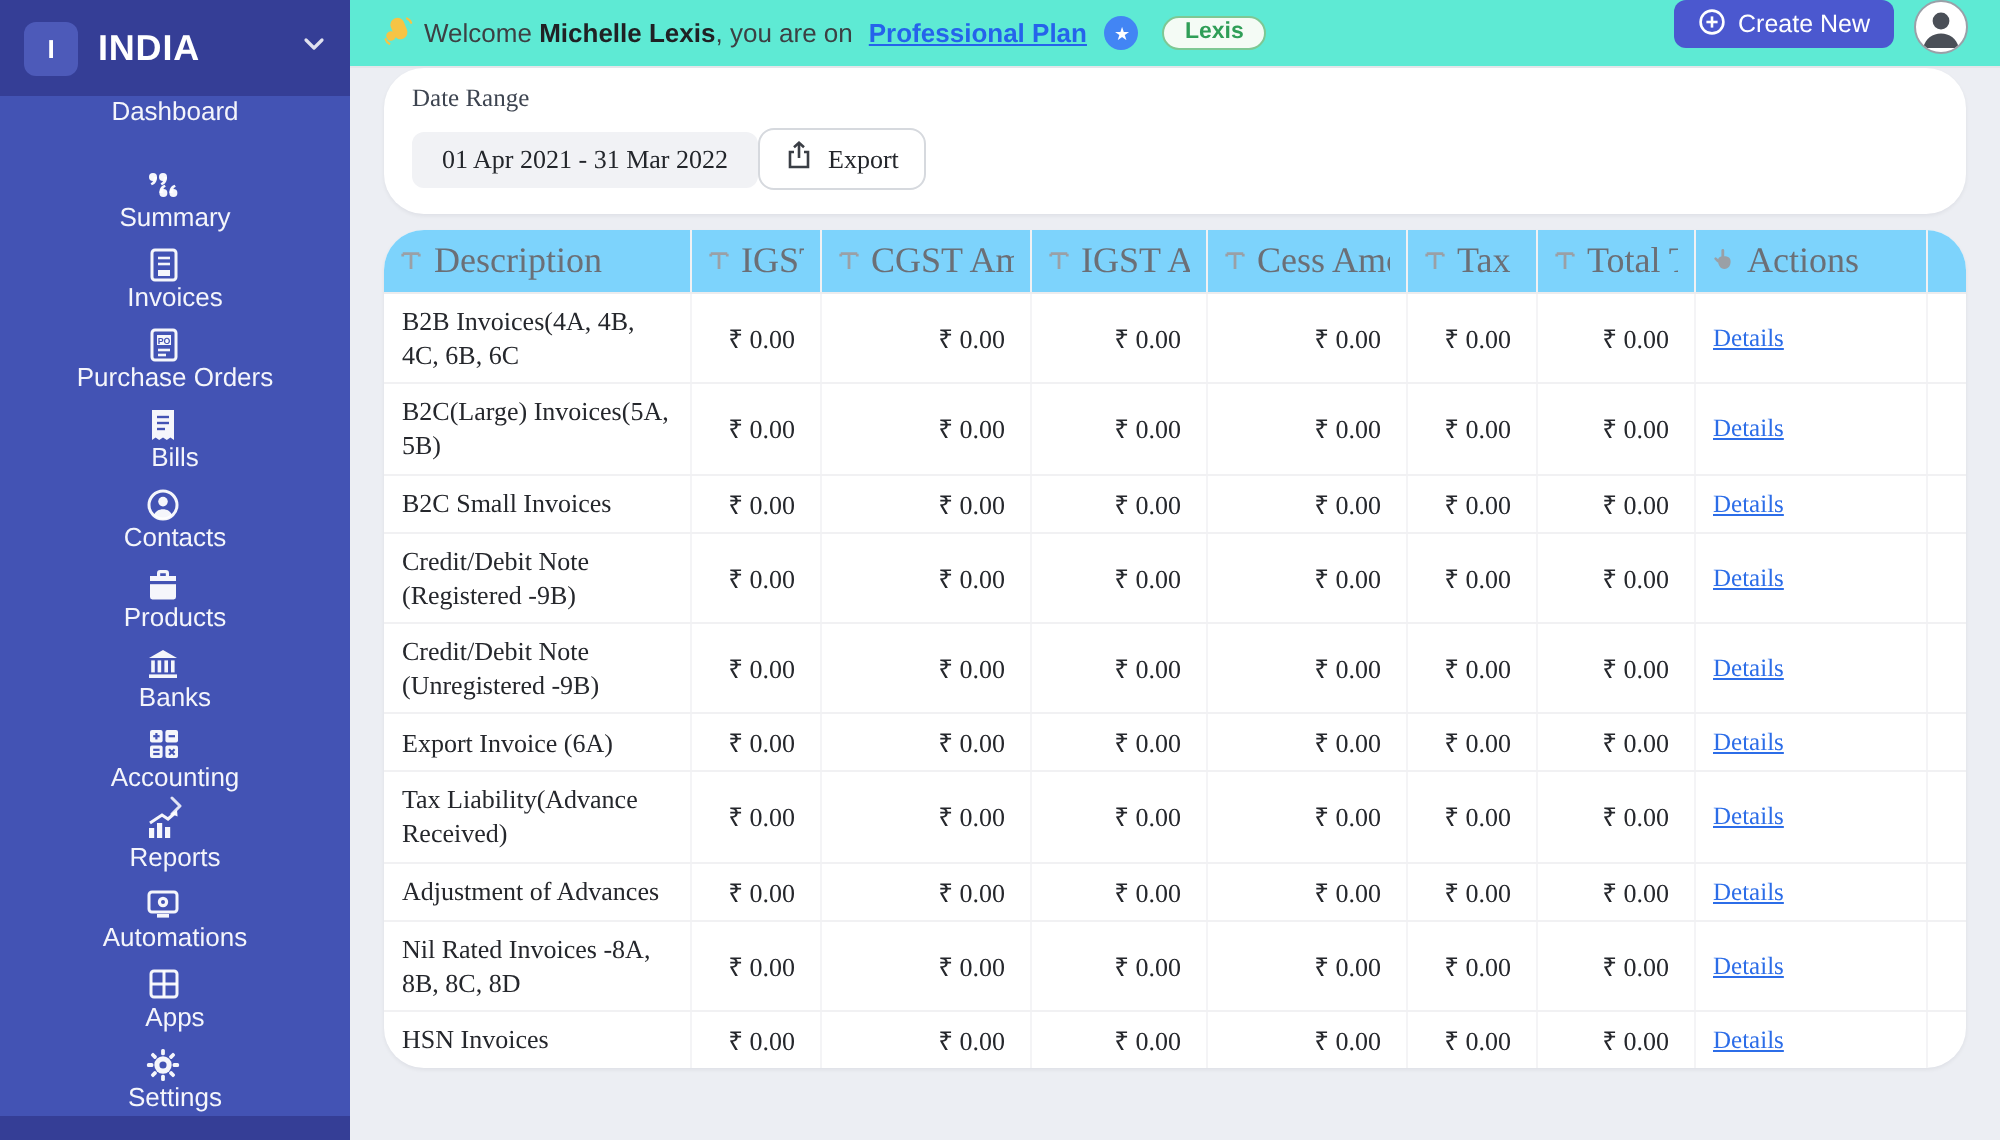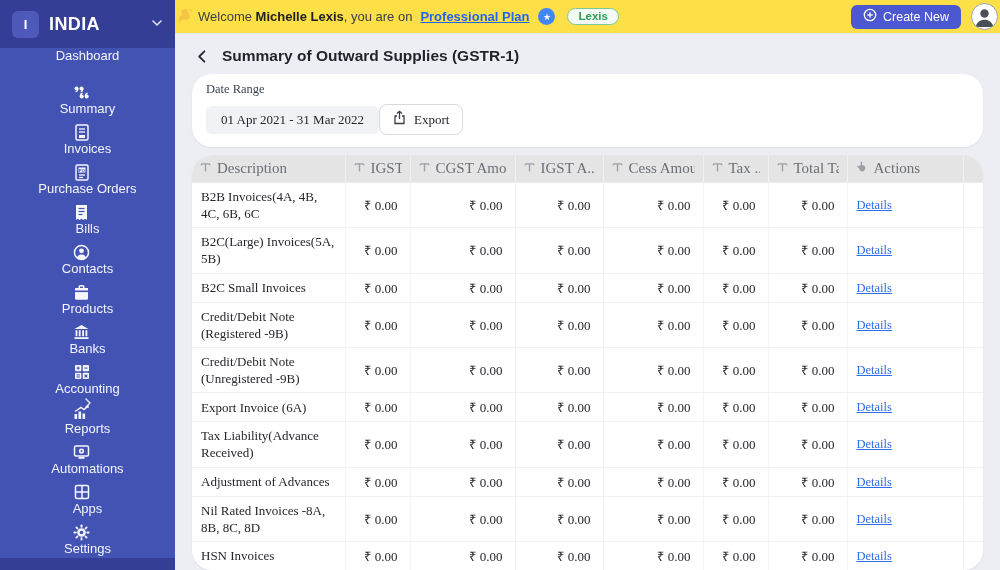--- a/index.html
+++ b/index.html
@@ -14,21 +14,21 @@
   .sb-header{position:absolute;top:0;left:0;right:0;height:48px;background:#353e96;display:flex;align-items:center;padding:0 12px;z-index:2;}
   .logo-box{width:27px;height:27px;border-radius:6px;background:#4d5ab9;color:#fff;font-weight:700;font-size:13px;display:flex;align-items:center;justify-content:center;flex:none;}
   .brand{color:#fff;font-weight:700;font-size:18px;margin-left:10px;letter-spacing:.4px;flex:1;}
   .sb-nav{position:absolute;top:48px;bottom:12px;left:0;right:0;overflow:hidden;}
   .nav-item{height:40px;display:flex;align-items:center;padding:0 14px;color:rgba(255,255,255,.94);font-size:13px;cursor:pointer;flex-direction:column;}
   .nav-item:first-child{margin-top:-18px;margin-bottom:13px;}
   .nav-icon{width:18px;height:18px;margin-right:12px;display:flex;align-items:center;justify-content:center;flex:none;}
   .nav-label{flex:1;white-space:nowrap;}
   .sb-footer{position:absolute;bottom:0;left:0;right:0;height:12px;background:#353e96;}
   
-  .topbar{position:absolute;left:175px;top:0;right:0;height:34px;background:#fde047;border-bottom:1px solid #e4e6ea;display:flex;align-items:center;padding:0 2px;}
+  .topbar{position:absolute;left:175px;top:0;right:0;height:34px;background:#5eead4;border-bottom:1px solid #e4e6ea;display:flex;padding:0 16px;}
   .welcome{display:flex;align-items:center;gap:5px;font-size:13px;color:#3c4043;white-space:nowrap;}
   .welcome b{color:#202124;}
   .plan-link{color:#2563eb;font-weight:700;text-decoration:underline;font-size:13px;margin-left:3px;}
   .star-badge{width:17px;height:17px;border-radius:50%;background:#4285f4;color:#fff;font-size:9px;display:flex;align-items:center;justify-content:center;margin-left:4px;flex:none;}
   .active-pill{border:1.5px solid #7ec894;color:#2f9e57;background:#f4fbf5;border-radius:11px;font-size:11.5px;font-weight:600;padding:1px 10px 2px;margin-left:7px;}
   .tb-spacer{flex:1;}
   .create-btn{background:#4b58cf;color:#fff;border:none;border-radius:6px;height:24px;padding:0 12px;font-size:12.5px;display:flex;align-items:center;gap:6px;cursor:pointer;font-family:inherit;}
   .avatar{width:27px;height:27px;border-radius:50%;border:1.5px solid #9aa0a8;background:#fff;margin-left:10px;overflow:hidden;display:flex;align-items:center;justify-content:center;cursor:pointer;flex:none;}
   
   .main{position:absolute;left:175px;top:34px;right:0;bottom:0;background:#eceef3;overflow:hidden;}
@@ -36,21 +36,21 @@
   .back-btn{width:18px;height:18px;display:flex;align-items:center;justify-content:center;cursor:pointer;}
   .page-title{font-size:15.5px;font-weight:700;color:#1f2328;}
   .card{background:#fff;border-radius:20px;margin:0 17px;box-shadow:0 1px 2px rgba(16,24,40,.06);font-family:Liberation Serif, serif;}
   .date-card{padding:8px 14px 12px;}
   .date-label{font-size:12.5px;color:#3d4450;margin-bottom:7px;}
   .date-row{display:flex;align-items:center;}
   .date-chip{background:#f1f2f5;border-radius:6px;padding:6px 15px;font-size:13px;color:#23262b;cursor:pointer;}
   .export-btn{background:#fff;border:1px solid #d6d9de;border-radius:8px;padding:5px 13px;font-size:13px;color:#23262b;display:flex;align-items:center;gap:8px;cursor:pointer;font-family:inherit;}
   .table-card{margin-top:8px;overflow:hidden;}
   table{width:100%;border-collapse:collapse;table-layout:fixed;}
-  thead th{background:#e5e5e5;border-bottom:1px solid #ececee;border-right:1px solid #f1f1f3;padding:5px 8px;font-weight:400;font-size:15px;color:#6b6f76;text-align:left;height:25px;}
+  thead th{background:#7dd3fc;border-bottom:1px solid #ececee;border-right:1px solid #f1f1f3;padding:5px 8px;font-weight:400;font-size:18px;color:#6b6f76;text-align:left;height:25px;}
   thead th.c-spacer{border-right:none;}
   .hd{display:flex;align-items:center;gap:6px;white-space:nowrap;overflow:hidden;}
   tbody td{border-bottom:1px solid #f1f1f3;border-right:1px solid #f4f4f6;font-size:13px;color:#25272c;padding:5px 9px;vertical-align:middle;}
   tbody tr:last-child td{border-bottom:none;}
   td.c-amt{text-align:right;padding-right:12px;white-space:nowrap;}
   td.c-desc{line-height:1.32;}
   td.c-spacer{border-right:none;}
   a.details{color:#2c6de8;font-size:12.5px;text-decoration:underline;cursor:pointer;}
   .ficon{flex:none;}
 </style>
@@ -285,28 +285,20 @@
   </button>
   <div class="avatar">
     <svg width="23" height="23" viewBox="0 0 23 23">
         <circle cx="11.5" cy="8.5" r="4.2" fill="#4a4f57"></circle>
         <path d="M2.5 22c1.4-5 4.8-7.3 9-7.3s7.6 2.3 9 7.3z" fill="#4a4f57"></path>
       </svg>
   </div>
 </div>
 
 <div class="main">
-  <div class="title-row">
-    <span class="back-btn">
-      <svg width="15" height="15" viewBox="0 0 16 16">
-          <polyline points="10,2.5 4.5,8 10,13.5" fill="none" stroke="#2a2d33" stroke-width="2" stroke-linecap="round" stroke-linejoin="round"></polyline>
-        </svg>
-    </span>
-    <span class="page-title">Summary of Outward Supplies (GSTR-1)</span>
-  </div>
 
   <div class="card date-card">
     <div class="date-label">Date Range</div>
     <div class="date-row">
       <div class="date-chip">01 Apr 2021 - 31 Mar 2022</div>
       <button class="export-btn">
         <span>
           <svg width="13" height="15" viewBox="0 0 13 15" fill="none" stroke="#3a3e45" stroke-width="1.3">
               <path d="M6.5 9V1.6"></path>
               <path d="M4 3.6l2.5-2.2L9 3.6"></path>

